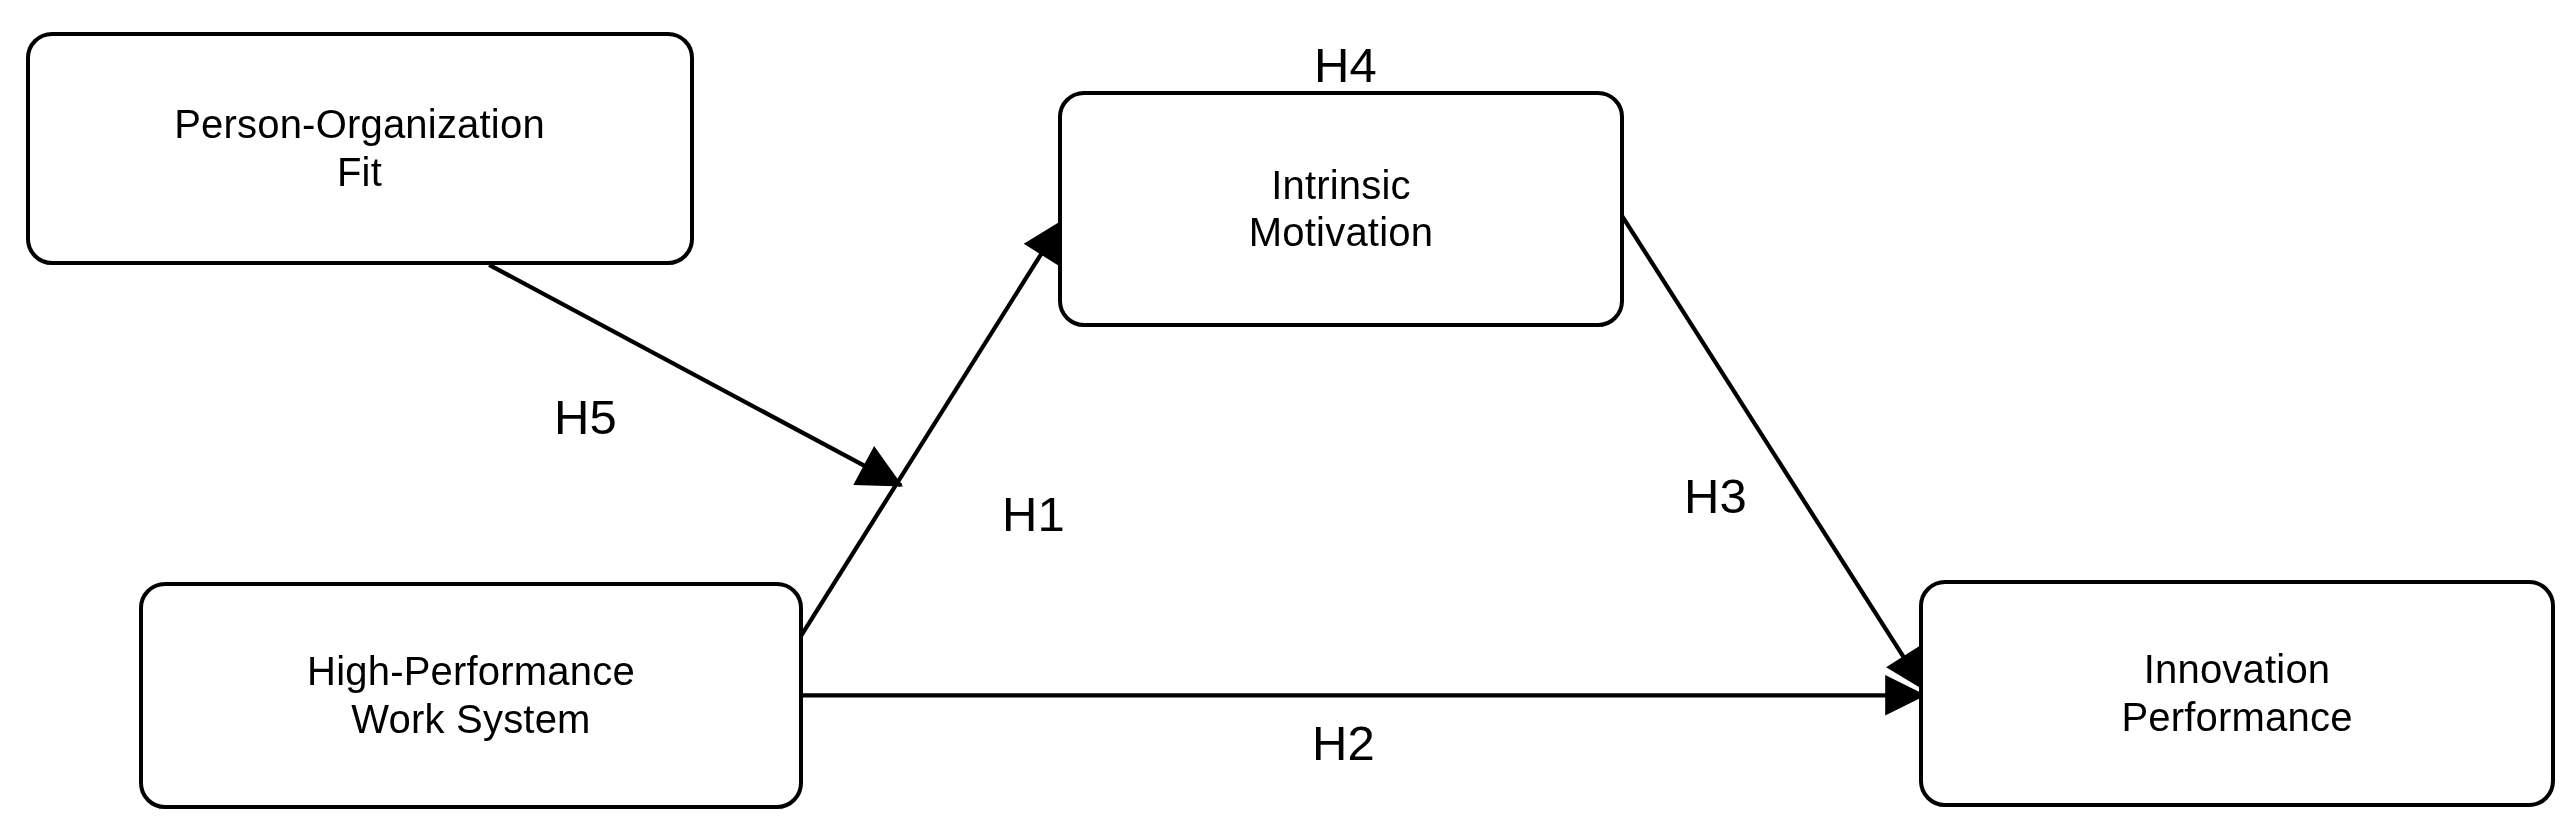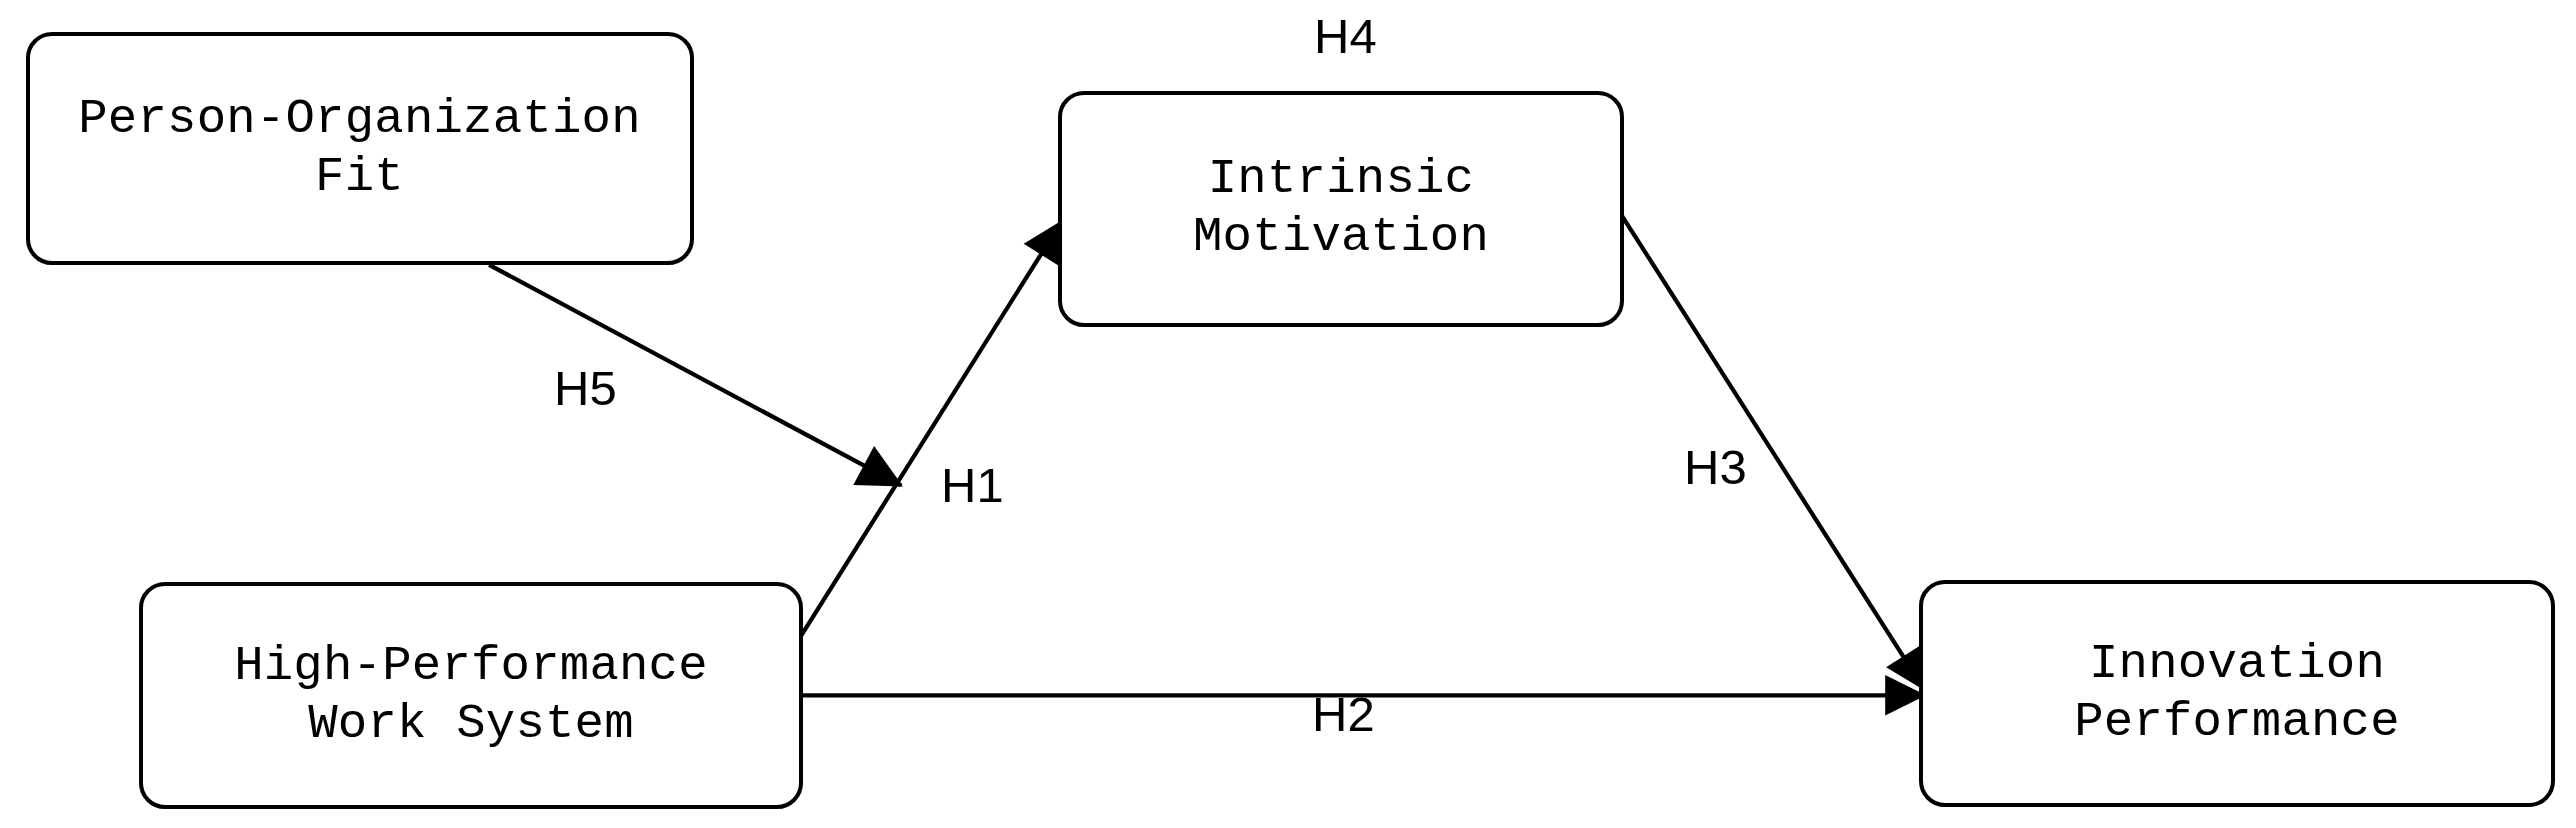--- a/index.html
+++ b/index.html
@@ -29,45 +29,46 @@
     background: #ffffff;
     border: 4.6px solid #000000;
     border-radius: 26px;
     display: flex;
     align-items: center;
     justify-content: center;
     text-align: center;
     z-index: 2;
   }
   .node-label {
-    font-family: Liberation Mono, monospace;
-    font-size: 49px;
+    font-family: Liberation Sans, sans-serif;
+    font-size: 40px;
     line-height: 1.18;
     color: #000000;
     white-space: pre-line;
     letter-spacing: 0.2px;
   }
   .edge-label {
     position: absolute;
     font-family: "Liberation Sans", sans-serif;
     font-size: 49px;
     line-height: 1;
     color: #000000;
     z-index: 3;
     white-space: nowrap;
+    margin-top: 29px;
   }
   
   #node-pof          { left: 25.5px;   top: 32px;   width: 668px;  height: 233px; }
   #node-im           { left: 1058px; top: 91px;  width: 566px;  height: 236px; }
   #node-hpws         { left: 139px;  top: 582px;  width: 664px;  height: 227px; }
   #node-ip           { left: 1919px; top: 580px;  width: 636px;  height: 227px; }
   
   #label-h4 { left: 1314px; top: 11.6px;  }
   #label-h5 { left: 554px;  top: 364px; }
-  #label-h1 { left: 941px; top: 461px; }
+  #label-h1 { left: 1002px; top: 461px; }
   #label-h3 { left: 1684px; top: 443px; }
   #label-h2 { left: 1312px; top: 690px; }
 </style>
 </head>
 <body>
 
 <div id="canvas">
 
   <svg id="edges" viewBox="0 0 3339 1074" width="2576" height="829" xmlns="http://www.w3.org/2000/svg">
     <defs>

